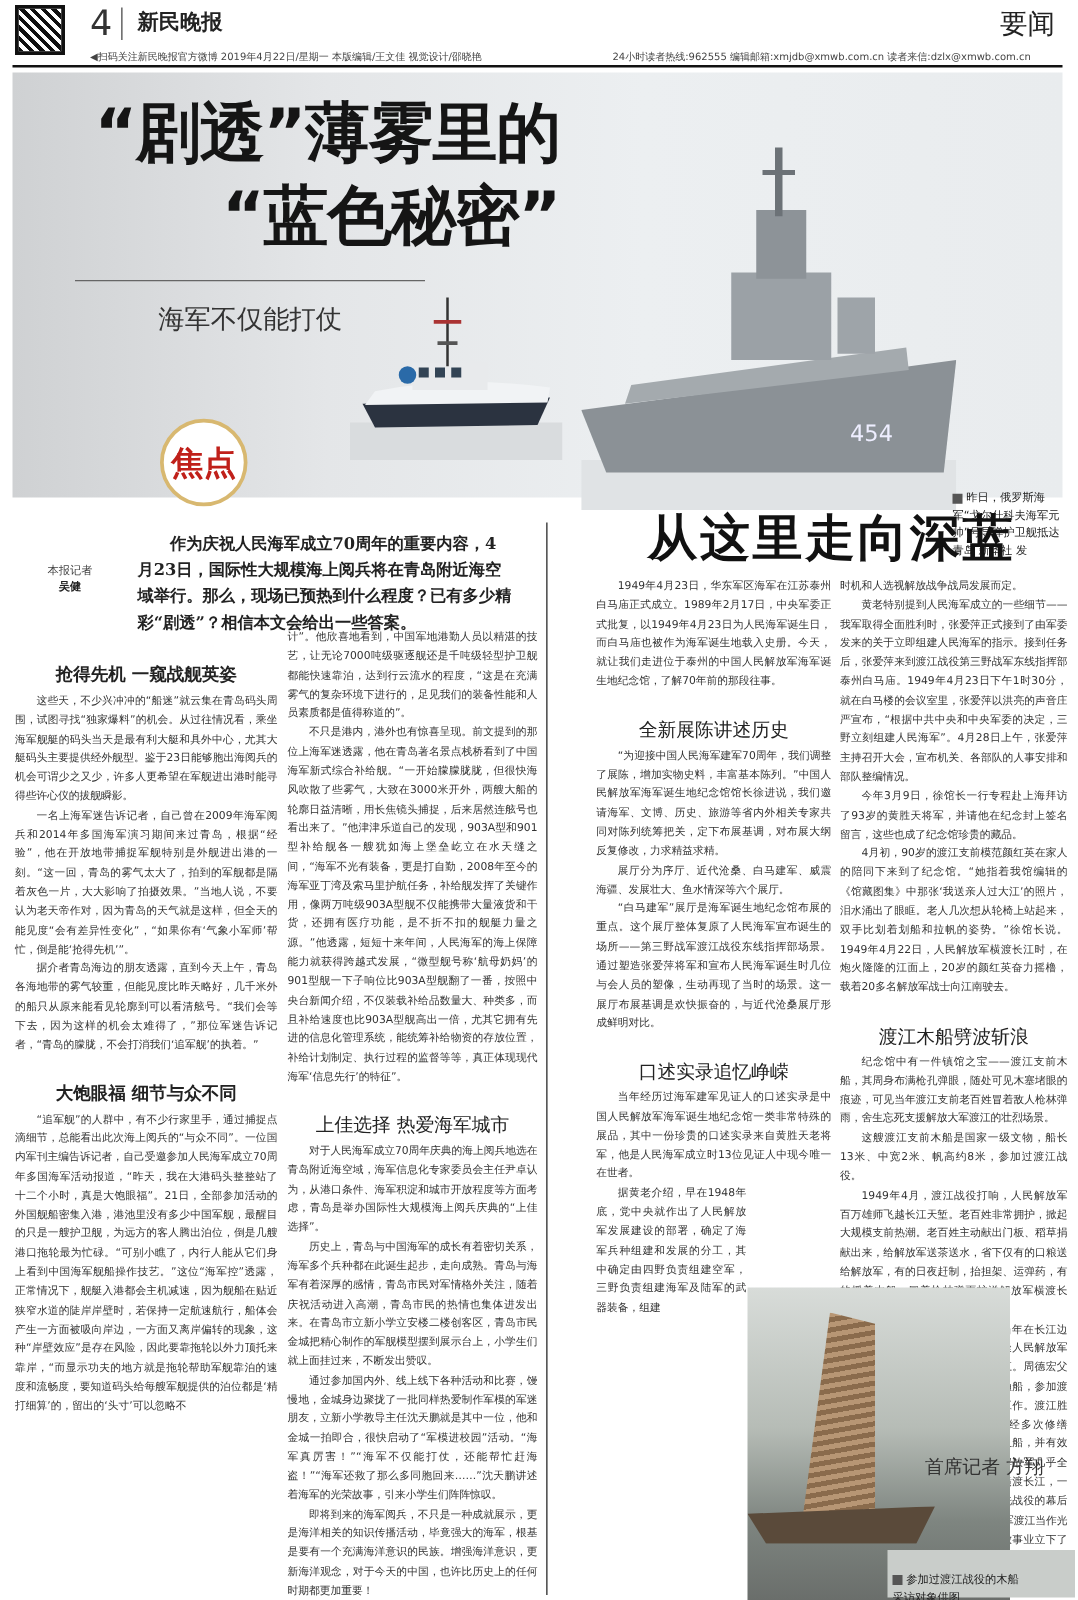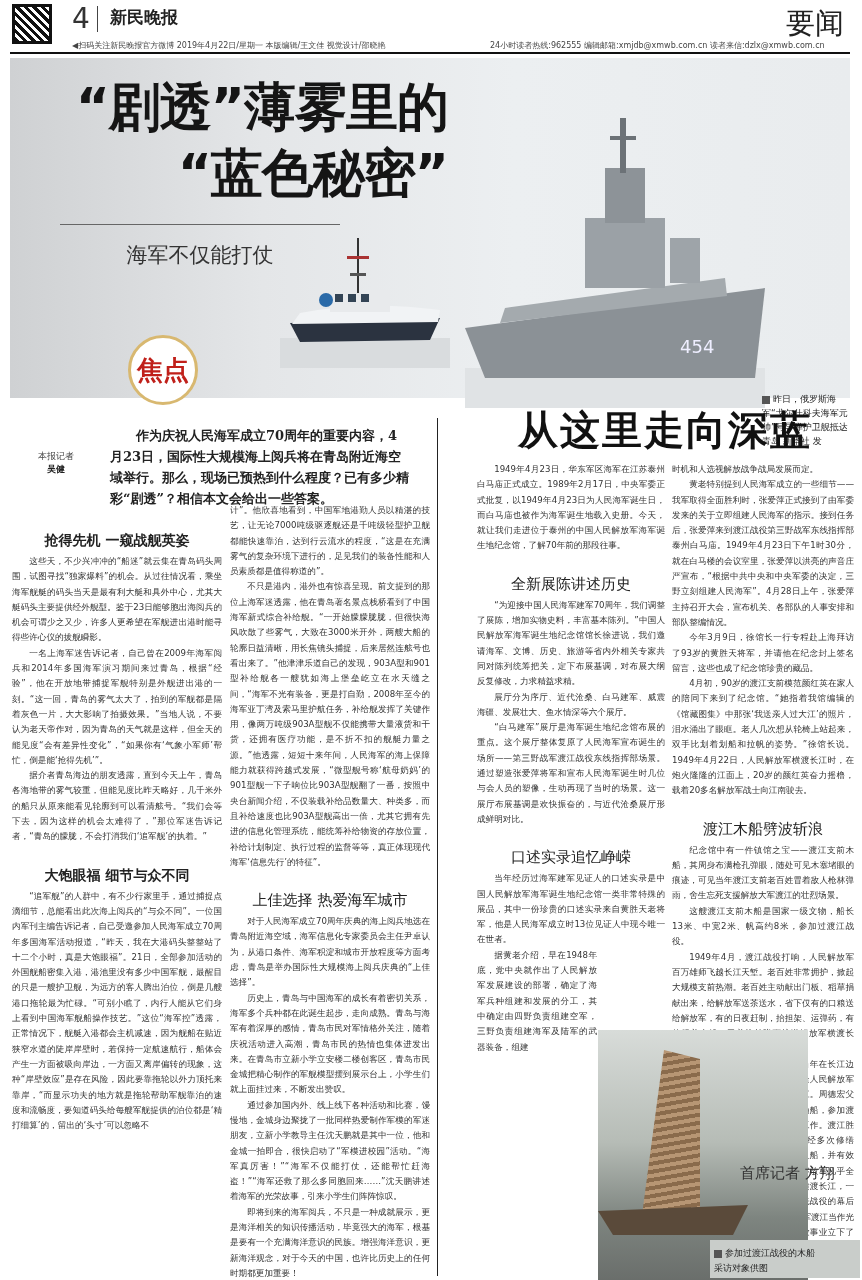--- a/index.html
+++ b/index.html
@@ -2,21 +2,21 @@
 <html><head>
 <meta charset="utf-8">
 <style>
 *{box-sizing:border-box;margin:0;padding:0}
 body{width:862px;height:1280px;background:#fff;font-family:"DejaVu Sans",sans-serif;color:#222;position:relative;overflow:hidden}
 .masthead{position:absolute;left:0;top:0;width:862px;height:50px}
 .qr{position:absolute;left:12px;top:4px;width:40px;height:40px;background:repeating-linear-gradient(45deg,#111 0 3px,#fff 3px 6px);border:3px solid #111}
 .pageno{position:absolute;left:72px;top:2px;font-size:28px;color:#333;font-family:"DejaVu Sans",sans-serif}
 .pagesep{position:absolute;left:97px;top:6px;width:1px;height:26px;background:#444}
 .papername{position:absolute;left:110px;top:6px;font-size:17px;font-weight:bold;font-family:"DejaVu Serif",serif}
-.section{position:absolute;right:18px;top:4px;font-size:29px;font-family:"DejaVu Sans",sans-serif;color:#222}
+.section{position:absolute;right:18px;top:4px;font-size:22px;font-family:"DejaVu Sans",sans-serif;color:#222}
 .infoline{position:absolute;left:72px;top:40px;font-size:8px;color:#444;white-space:nowrap}
 .inforight{position:absolute;left:490px;top:40px;font-size:8px;color:#444;white-space:nowrap}
 .rule{position:absolute;left:10px;top:52px;width:840px;height:2px;background:#111}
 .hero{position:absolute;left:10px;top:58px;width:840px;height:340px;background:linear-gradient(90deg,#cfd1d3 0%,#e4e6e8 30%,#eceff1 60%,#e9ecee 100%)}
 .hero-title{position:absolute;left:18px;top:16px;font-size:52px;font-weight:900;line-height:66px;color:#151515;font-family:"DejaVu Sans",sans-serif;text-align:right;width:420px;letter-spacing:-1px}
 .hero-line{position:absolute;left:50px;top:166px;width:280px;height:1px;background:#666}
 .hero-sub{position:absolute;left:50px;top:182px;width:280px;text-align:center;font-family:"DejaVu Serif",serif;font-size:21px;line-height:30px;color:#333}
 .badge{position:absolute;left:118px;top:277px;width:70px;height:70px;border-radius:50%;background:#fff;border:3px solid #d8b870;display:flex;align-items:center;justify-content:center;color:#c0201a;font-size:26px;font-weight:bold;font-family:"DejaVu Serif",serif}
 .ship-big{position:absolute;left:455px;top:50px;width:300px;height:300px}
 .ship-small{position:absolute;left:270px;top:160px;width:170px;height:150px}
@@ -27,21 +27,21 @@
 .byline b{display:block;font-size:9px;color:#222}
 .vrule{position:absolute;left:437px;top:418px;width:1px;height:858px;background:#222}
 .col{position:absolute;font-size:8.6px;line-height:15.3px;color:#333;text-align:justify}
 .col p{text-indent:2em}
 .col h3{font-size:14px;text-align:center;font-weight:bold;margin:20px 0 4px;color:#222;line-height:20px}
 .col h3.light{font-weight:normal;font-size:15px}
 .big-head{position:absolute;left:470px;top:403px;width:390px;text-align:center;font-family:"DejaVu Serif",serif;font-weight:bold;font-size:40px;color:#111;letter-spacing:2px}
 .boat-photo{position:absolute;left:598px;top:1030px;width:210px;height:250px;background:linear-gradient(180deg,#d8dcd9 0%,#b6bcb6 45%,#7e8580 75%,#6a6e6b 100%)}
 .sail{position:absolute;left:42px;top:20px;width:60px;height:180px;background:repeating-linear-gradient(170deg,#8a6b4c 0 4px,#b79674 4px 8px);clip-path:polygon(40% 0,100% 5%,100% 100%,0 100%)}
 .hull{position:absolute;left:0;top:175px;width:150px;height:30px;background:#5a4a3a;clip-path:polygon(0 20%,100% 0,90% 100%,10% 100%)}
-.boat-cap{position:absolute;left:710px;top:1240px;width:150px;height:38px;background:#c9cdca;font-size:9px;color:#222;padding:6px 4px;line-height:15px}
+.boat-cap{position:absolute;left:710px;top:1240px;width:150px;height:38px;background:#c9cdca;font-size:9px;color:#222;padding:17px 4px;line-height:15px}
 .boat-cap .right{text-align:left}
 .author-tag{position:absolute;left:740px;top:1164px;font-size:15px;color:#333}
 </style>
 </head>
 <body>
 
 <div class="masthead">
   <div class="qr"></div>
   <div class="pageno">4</div>
   <div class="pagesep"></div>

